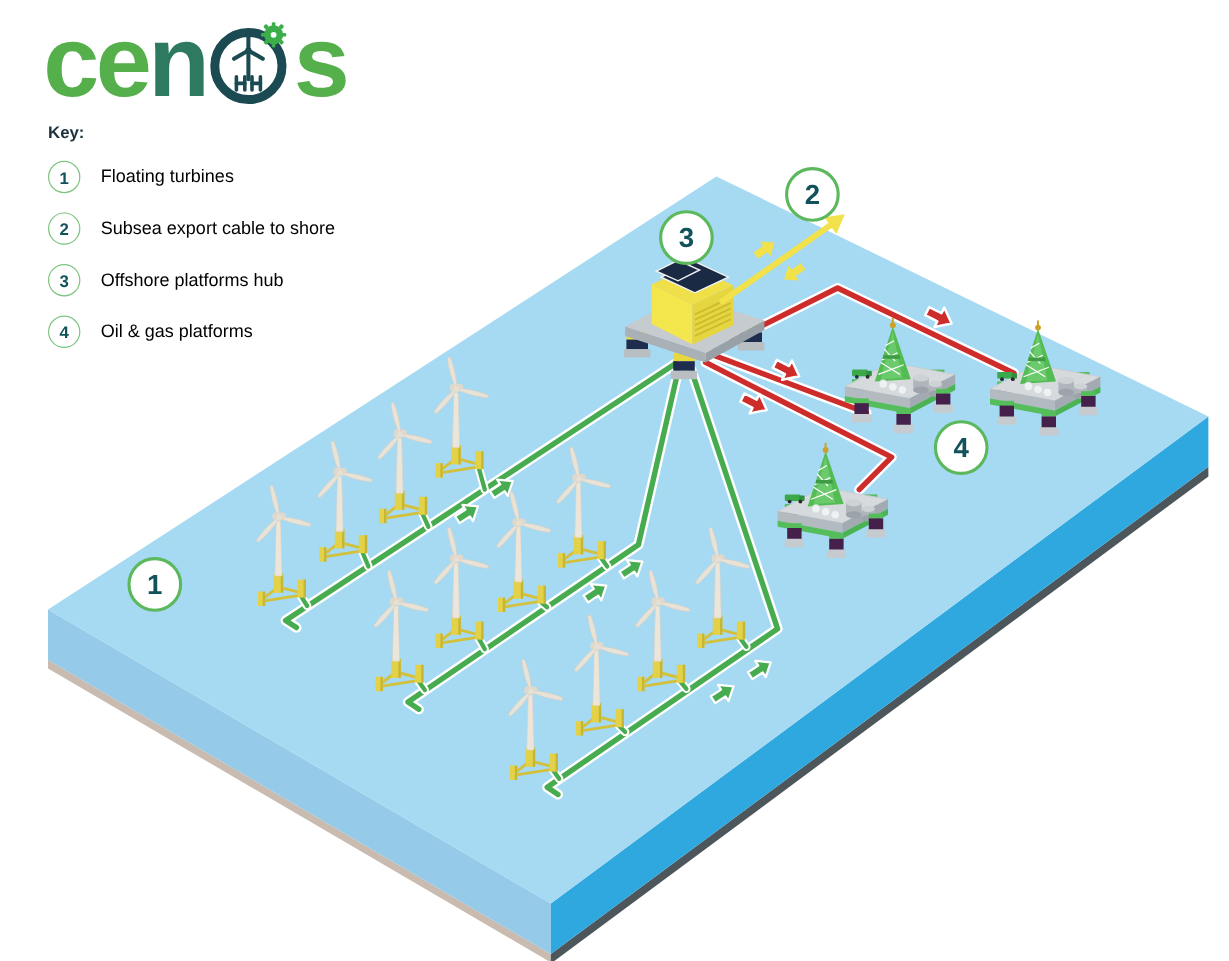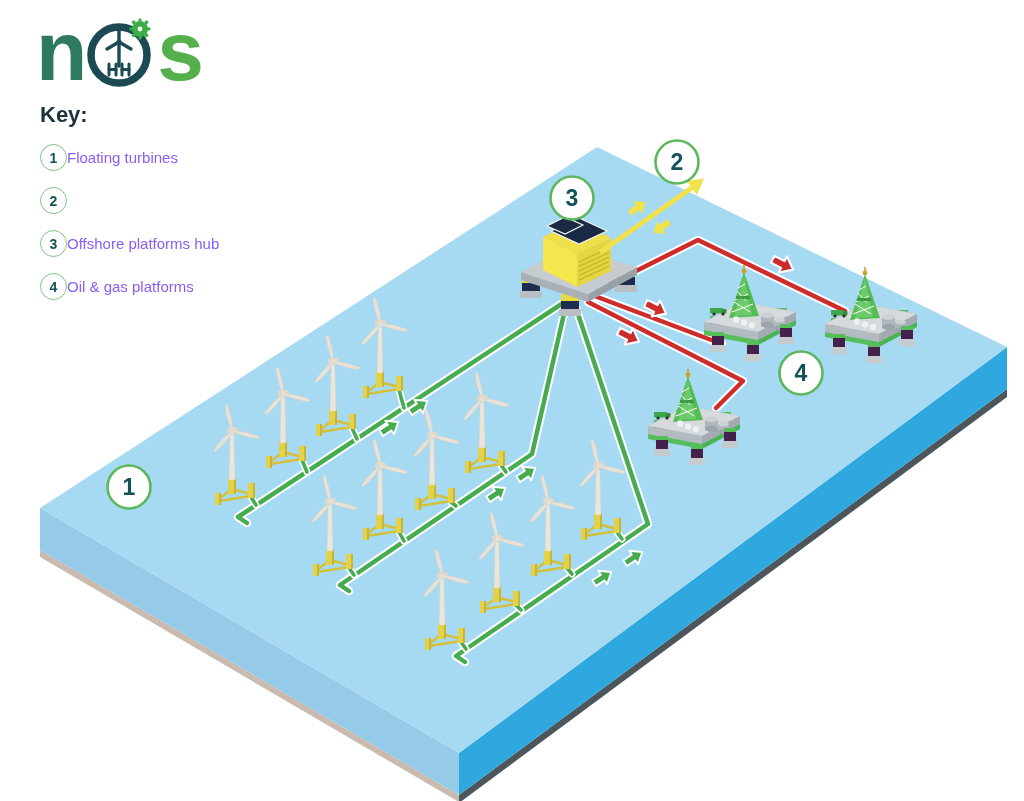--- a/index.html
+++ b/index.html
@@ -7,46 +7,47 @@
          font-family:"Liberation Sans",sans-serif;}
   .scene{position:absolute;left:0;top:0;width:1024px;height:801px;}
   
   .logo{position:absolute;left:36px;top:6px;display:flex;align-items:center;height:90px;}
   .logo-text{font-size:84px;font-weight:bold;letter-spacing:-3px;line-height:1;}
   .logo .lg-green{color:#55B04B;}
   .logo .lg-teal{color:#2D7A60;}
   .logo-icon{margin:0 -1px 0 -4px;position:relative;top:2px;}
   
   .key{position:absolute;left:40px;top:102px;width:300px;}
-  .key-title{font-size:22px;font-weight:bold;color:#1C333D;margin-bottom:16px;}
+  .key-title{font-size:14px;font-weight:bold;color:#1C333D;margin-bottom:16px;}
   .key-item{display:flex;align-items:center;margin-bottom:16px;height:27px;}
   .key-num{width:27px;height:27px;box-sizing:border-box;border:1.7px solid #7CC47F;
            border-radius:50%;display:flex;align-items:center;justify-content:center;
            font-weight:bold;font-size:14px;color:#12525A;background:#fff;flex:0 0 27px;}
-  .key-label{font-size:15px;color:#8b5cf6;white-space:nowrap;}
+  .key-label{margin-left:17px;font-size:15px;color:#000000;white-space:nowrap;}
   
   .casing{fill:none;stroke:#ffffff;stroke-width:8.5;stroke-linejoin:round;stroke-linecap:round;}
   .casing-thin{fill:none;stroke:#ffffff;stroke-width:7;stroke-linejoin:round;stroke-linecap:round;}
   .cable-green{fill:none;stroke:#47AB4F;stroke-width:4.5;stroke-linejoin:round;stroke-linecap:round;}
   .stub-green{fill:none;stroke:#47AB4F;stroke-width:3.6;stroke-linecap:round;}
   .cable-red{fill:none;stroke:#CE2B2B;stroke-width:4.5;stroke-linejoin:round;stroke-linecap:round;}
   .cable-yellow{fill:none;stroke:#F1E14B;stroke-width:5;stroke-linecap:round;}
   .chev-green{fill:#47AB4F;stroke:#ffffff;stroke-width:2.2;stroke-linejoin:round;}
   .chev-red{fill:#CE2B2B;stroke:#ffffff;stroke-width:2.2;stroke-linejoin:round;}
   .chev-yellow{fill:#F1E14B;stroke:none;}
   .marker-circle{fill:#ffffff;stroke:#5CB85C;stroke-width:2.6;}
   .marker-num{font-family:"Liberation Sans",sans-serif;font-size:23px;font-weight:bold;
               fill:#11525B;text-anchor:middle;}
 </style>
 </head>
 <body>
 
 <div class="stage">
 
   <div class="logo">
+    <span class="logo-text lg-green">ce</span>
     <span class="logo-text lg-teal">n</span>
     <svg class="logo-icon" width="78" height="78" viewBox="0 0 78 78">
       <circle cx="39" cy="41" r="28" fill="none" stroke="#1B4A52" stroke-width="7.5"></circle>
 
       <g stroke="#1B4A52" stroke-width="3.4" stroke-linecap="round">
         <line x1="39" y1="28" x2="39" y2="14"></line>
         <line x1="39" y1="28" x2="27" y2="35"></line>
         <line x1="39" y1="28" x2="51" y2="35"></line>
         <line x1="39" y1="28" x2="39" y2="52"></line>
       </g>
@@ -80,20 +81,21 @@
   </div>
 
   <div class="key">
     <div class="key-title">Key:</div>
     <div class="key-item">
       <span class="key-num">1</span>
       <span class="key-label">Floating turbines</span>
     </div>
     <div class="key-item">
       <span class="key-num">2</span>
+      <span class="key-label">Subsea export cable to shore</span>
     </div>
     <div class="key-item">
       <span class="key-num">3</span>
       <span class="key-label">Offshore platforms hub</span>
     </div>
     <div class="key-item">
       <span class="key-num">4</span>
       <span class="key-label">Oil &amp; gas platforms</span>
     </div>
   </div>

